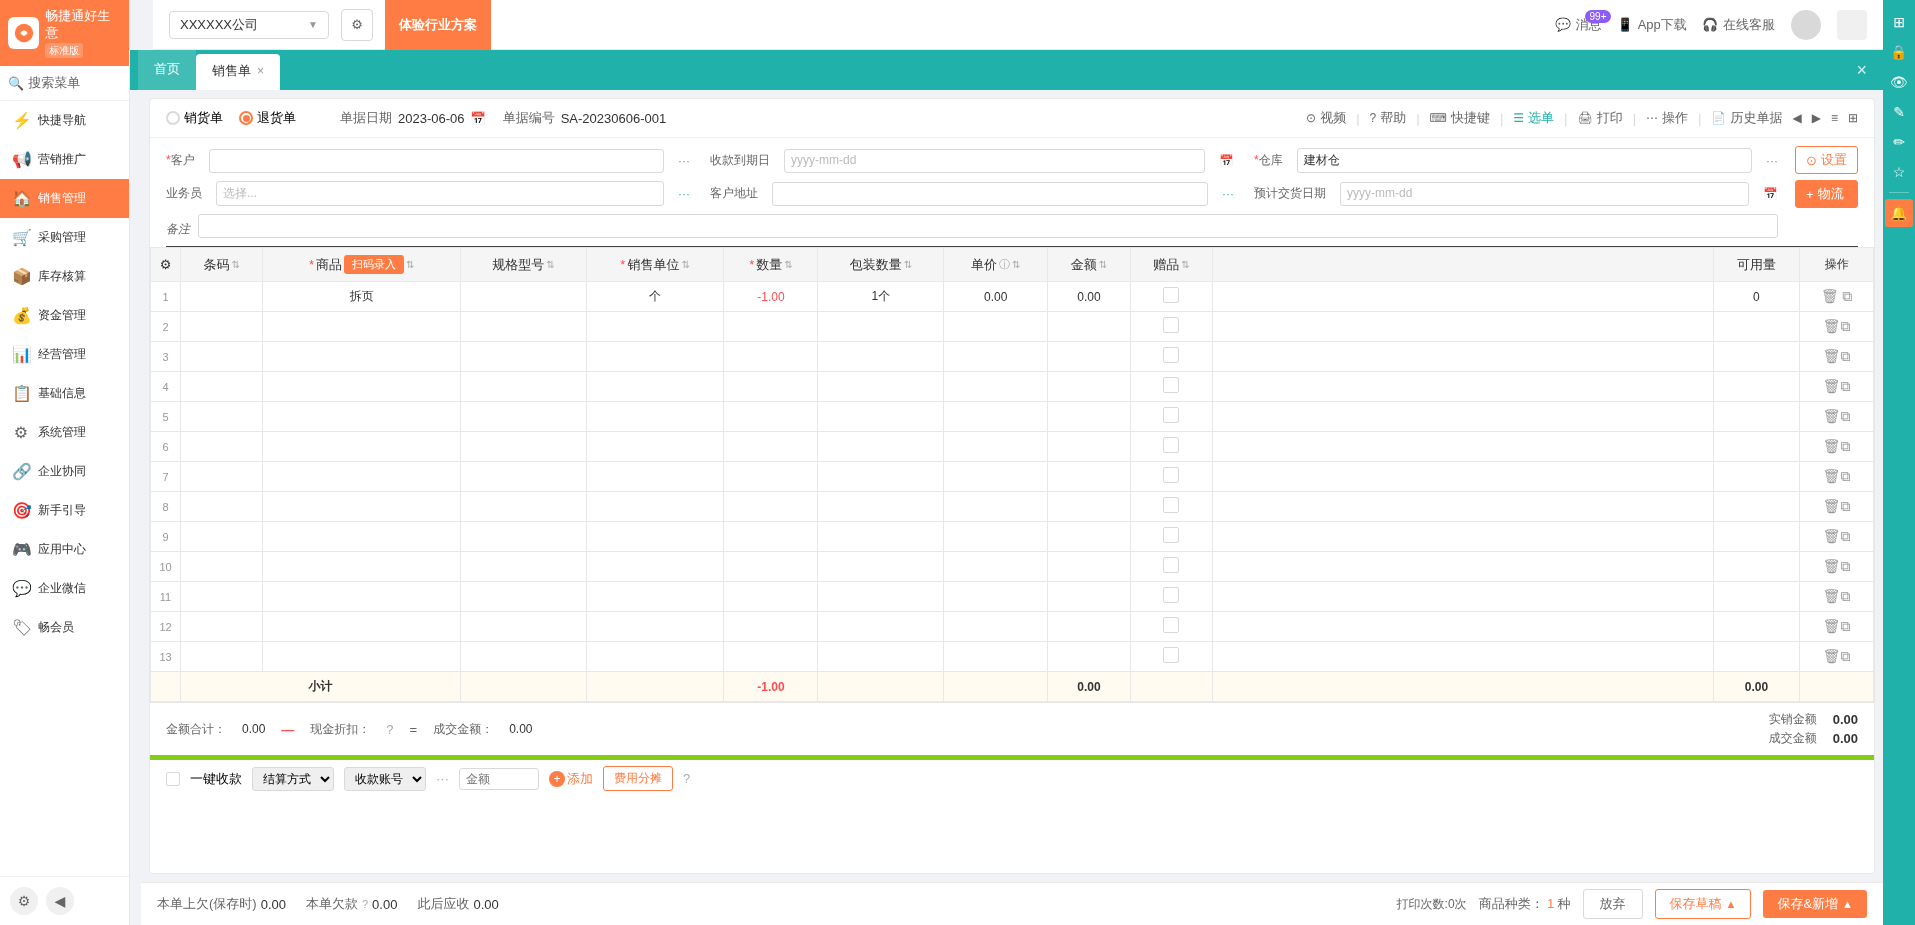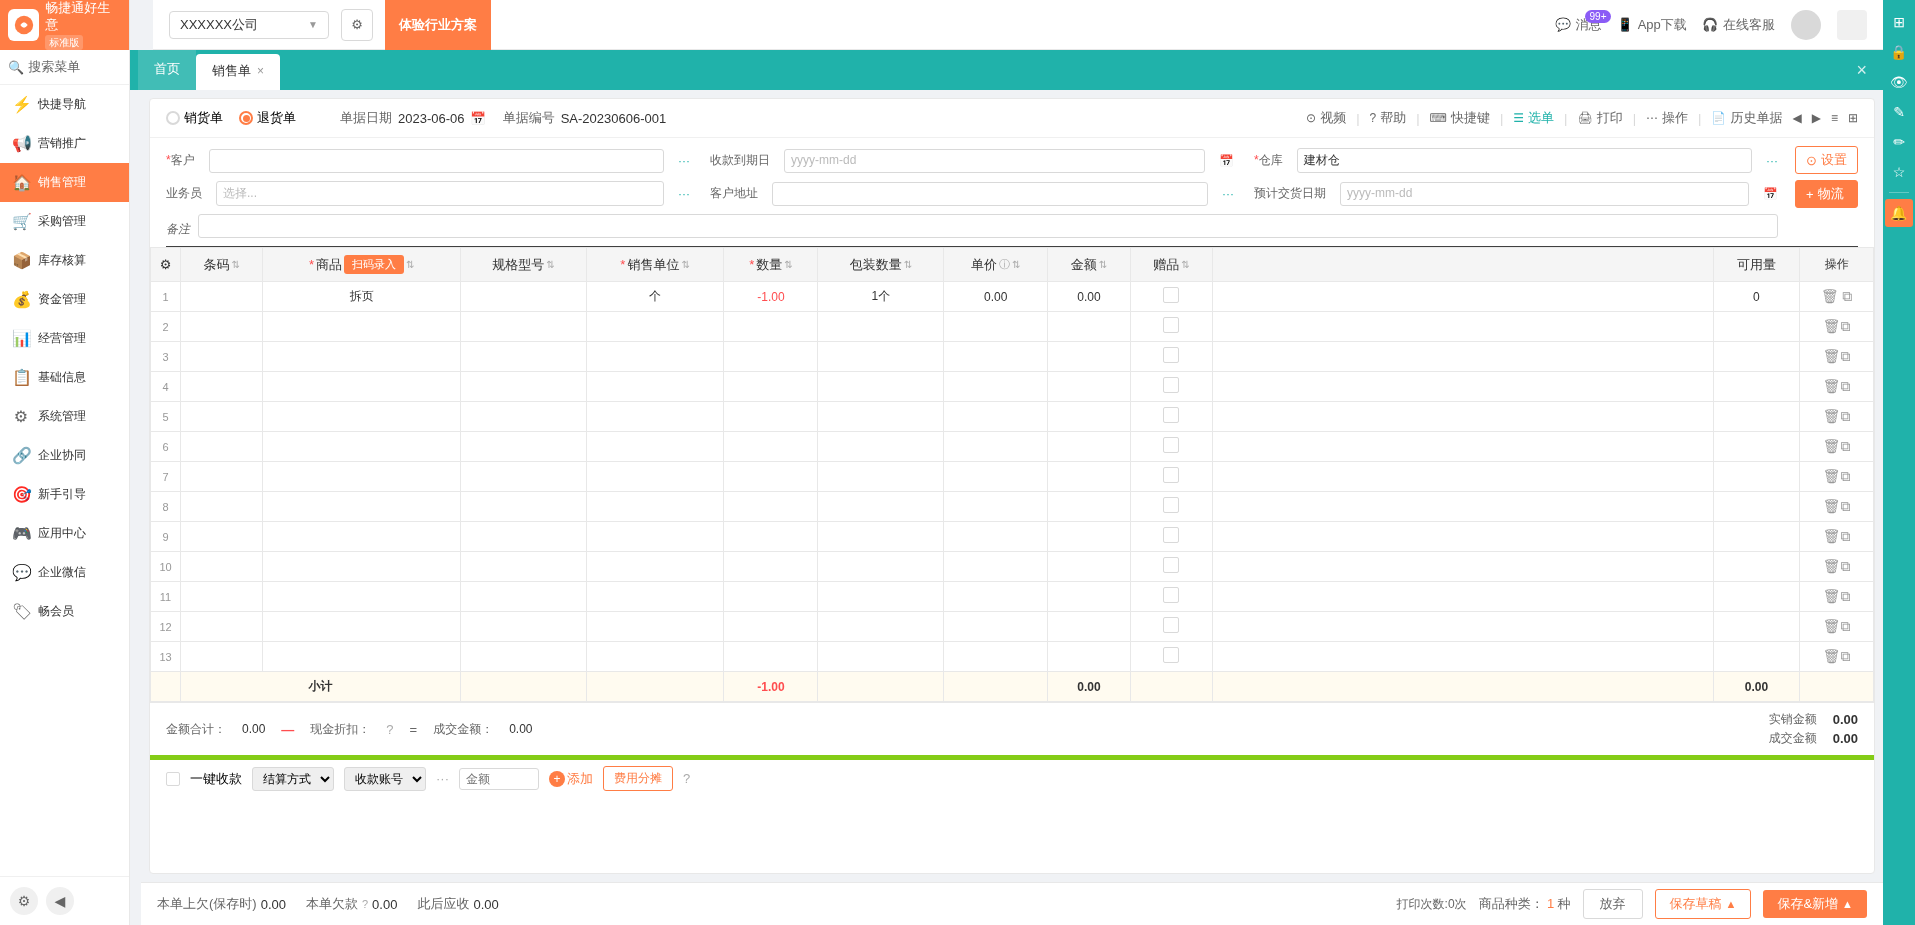--- a/index.html
+++ b/index.html
@@ -1,20 +1,20 @@
 <!DOCTYPE html>
 <html><head>
   <meta charset="utf-8">
   <style>
     * { box-sizing: border-box; margin: 0; padding: 0; font-family: 'Microsoft YaHei', Arial, sans-serif; font-size: 13px; }
     body { background: #f0f2f5; width: 1915px; height: 925px; overflow: hidden; display: flex; }
 
     
     .sidebar { width: 130px; background: #fff; display: flex; flex-direction: column; height: 925px; border-right: 1px solid #e8e8e8; flex-shrink: 0; }
-    .sidebar-logo { background: #ff7d45; padding: 10px 8px; display: flex; align-items: center; gap: 6px; height: 50px; }
+    .sidebar-logo { background: #ff7d45; padding: 10px 8px; display: flex; align-items: center; gap: 6px; height: 66px; }
     .sidebar-logo-icon { width: 32px; height: 32px; background: #fff; border-radius: 6px; display: flex; align-items: center; justify-content: center; }
     .sidebar-logo-icon svg { width: 22px; height: 22px; }
     .sidebar-logo-text { color: #fff; font-size: 11px; line-height: 1.3; }
     .sidebar-logo-badge { background: #fff3; border-radius: 3px; padding: 1px 4px; font-size: 10px; color: #fff; margin-top: 2px; display: inline-block; }
     .sidebar-search { padding: 8px; border-bottom: 1px solid #f0f0f0; display: flex; align-items: center; gap: 4px; color: #666; cursor: pointer; }
     .sidebar-nav-item { display: flex; align-items: center; gap: 8px; padding: 10px 12px; cursor: pointer; color: #333; transition: background 0.2s; }
     .sidebar-nav-item.active { background: #ff7d45; color: #fff; }
     .sidebar-nav-item.active .nav-icon { color: #fff; }
     .nav-icon { font-size: 16px; width: 18px; text-align: center; color: #666; }
     .sidebar-nav-item.active .nav-icon { color: #fff; }

